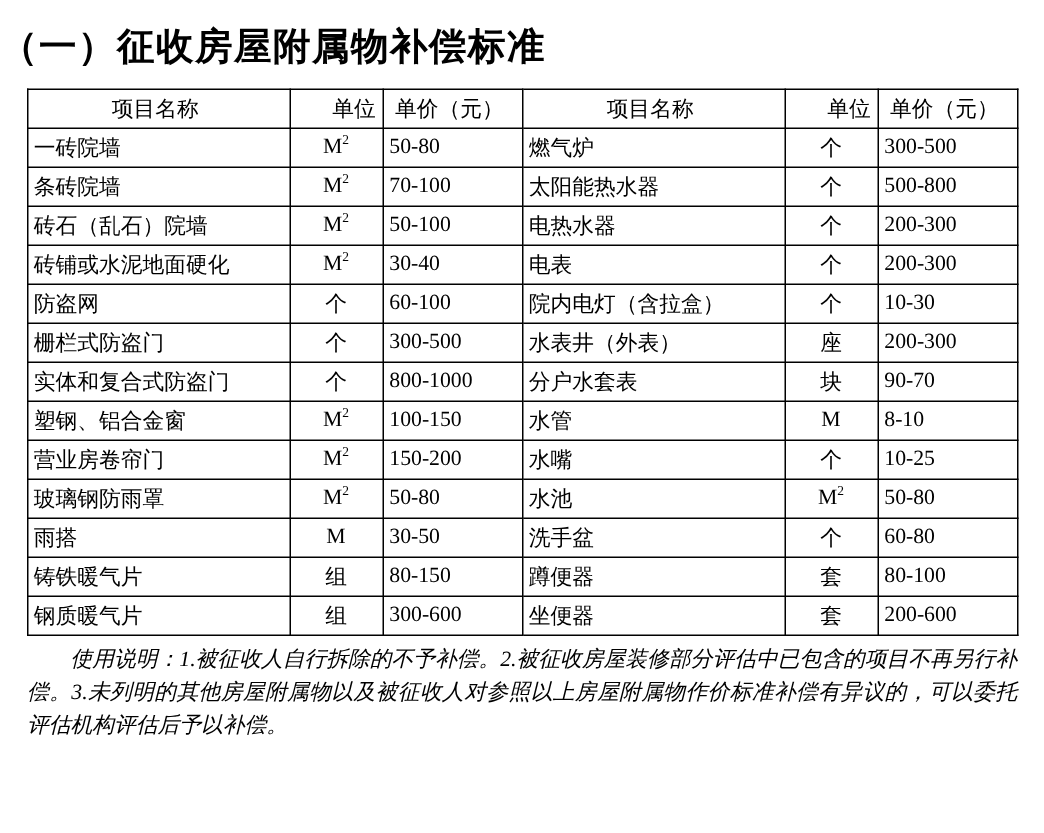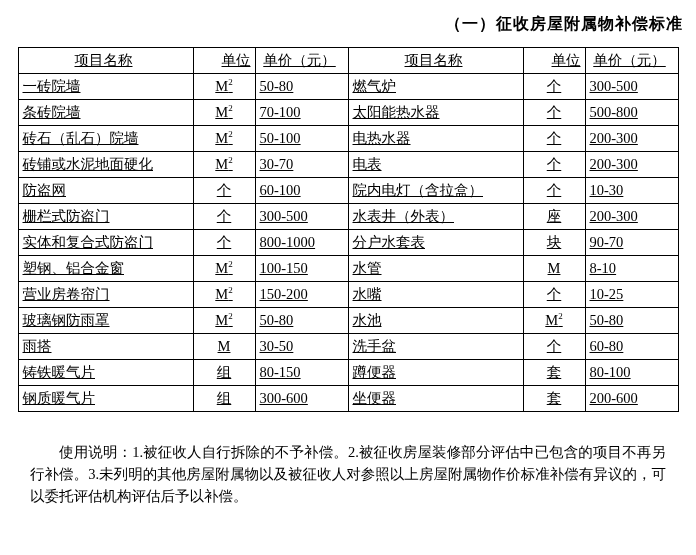--- a/index.html
+++ b/index.html
@@ -14,33 +14,32 @@
     color: #000000;
     overflow: hidden;
   }
   .page {
     width: 696px;
     height: 555px;
     position: relative;
     box-sizing: border-box;
   }
   .doc-title {
-    text-align: right;
-    font-size: 16px;
+    text-align: left;
+    font-size: 25px;
     font-weight: bold;
     letter-spacing: 1px;
-    margin: 14px 13px 12px 0;
+    margin: 14px 0 12px 0;
     font-family: "Liberation Serif", "DejaVu Serif", serif;
   }
   table.comp-table {
     border-collapse: collapse;
-    margin: 12px auto;
+    margin: 0 auto;
     width: 660px;
     table-layout: fixed;
-    text-decoration: underline;
   }
   table.comp-table td,
   table.comp-table th {
     border: 1px solid #000000;
     font-size: 14.5px;
     font-weight: normal;
     padding: 2px 4px;
     height: 26px;
     box-sizing: border-box;
     vertical-align: middle;
@@ -61,22 +60,23 @@
   }
   .notes {
     width: 660px;
     margin: 0 auto;
     font-size: 14.5px;
     line-height: 1.5;
     text-align: justify;
     padding-top: 6px;
   }
   .notes p {
-    margin: 12px;
+    margin: 0;
     text-indent: 2em;
+    font-style: italic;
   }
 </style>
 </head>
 <body>
 
 <div class="page">
 
   <div class="doc-title">（一）征收房屋附属物补偿标准</div>
 
   <table class="comp-table">
@@ -109,21 +109,21 @@
           <td class="c-name">砖石（乱石）院墙</td>
           <td class="c-unit">M<span class="sup">2</span></td>
           <td class="c-price">50-100</td>
           <td class="c-name">电热水器</td>
           <td class="c-unit">个</td>
           <td class="c-price">200-300</td>
         </tr>
         <tr>
           <td class="c-name">砖铺或水泥地面硬化</td>
           <td class="c-unit">M<span class="sup">2</span></td>
-          <td class="c-price">30-70</td>
+          <td class="c-price">30-40</td>
           <td class="c-name">电表</td>
           <td class="c-unit">个</td>
           <td class="c-price">200-300</td>
         </tr>
         <tr>
           <td class="c-name">防盗网</td>
           <td class="c-unit">个</td>
           <td class="c-price">60-100</td>
           <td class="c-name">院内电灯（含拉盒）</td>
           <td class="c-unit">个</td>

